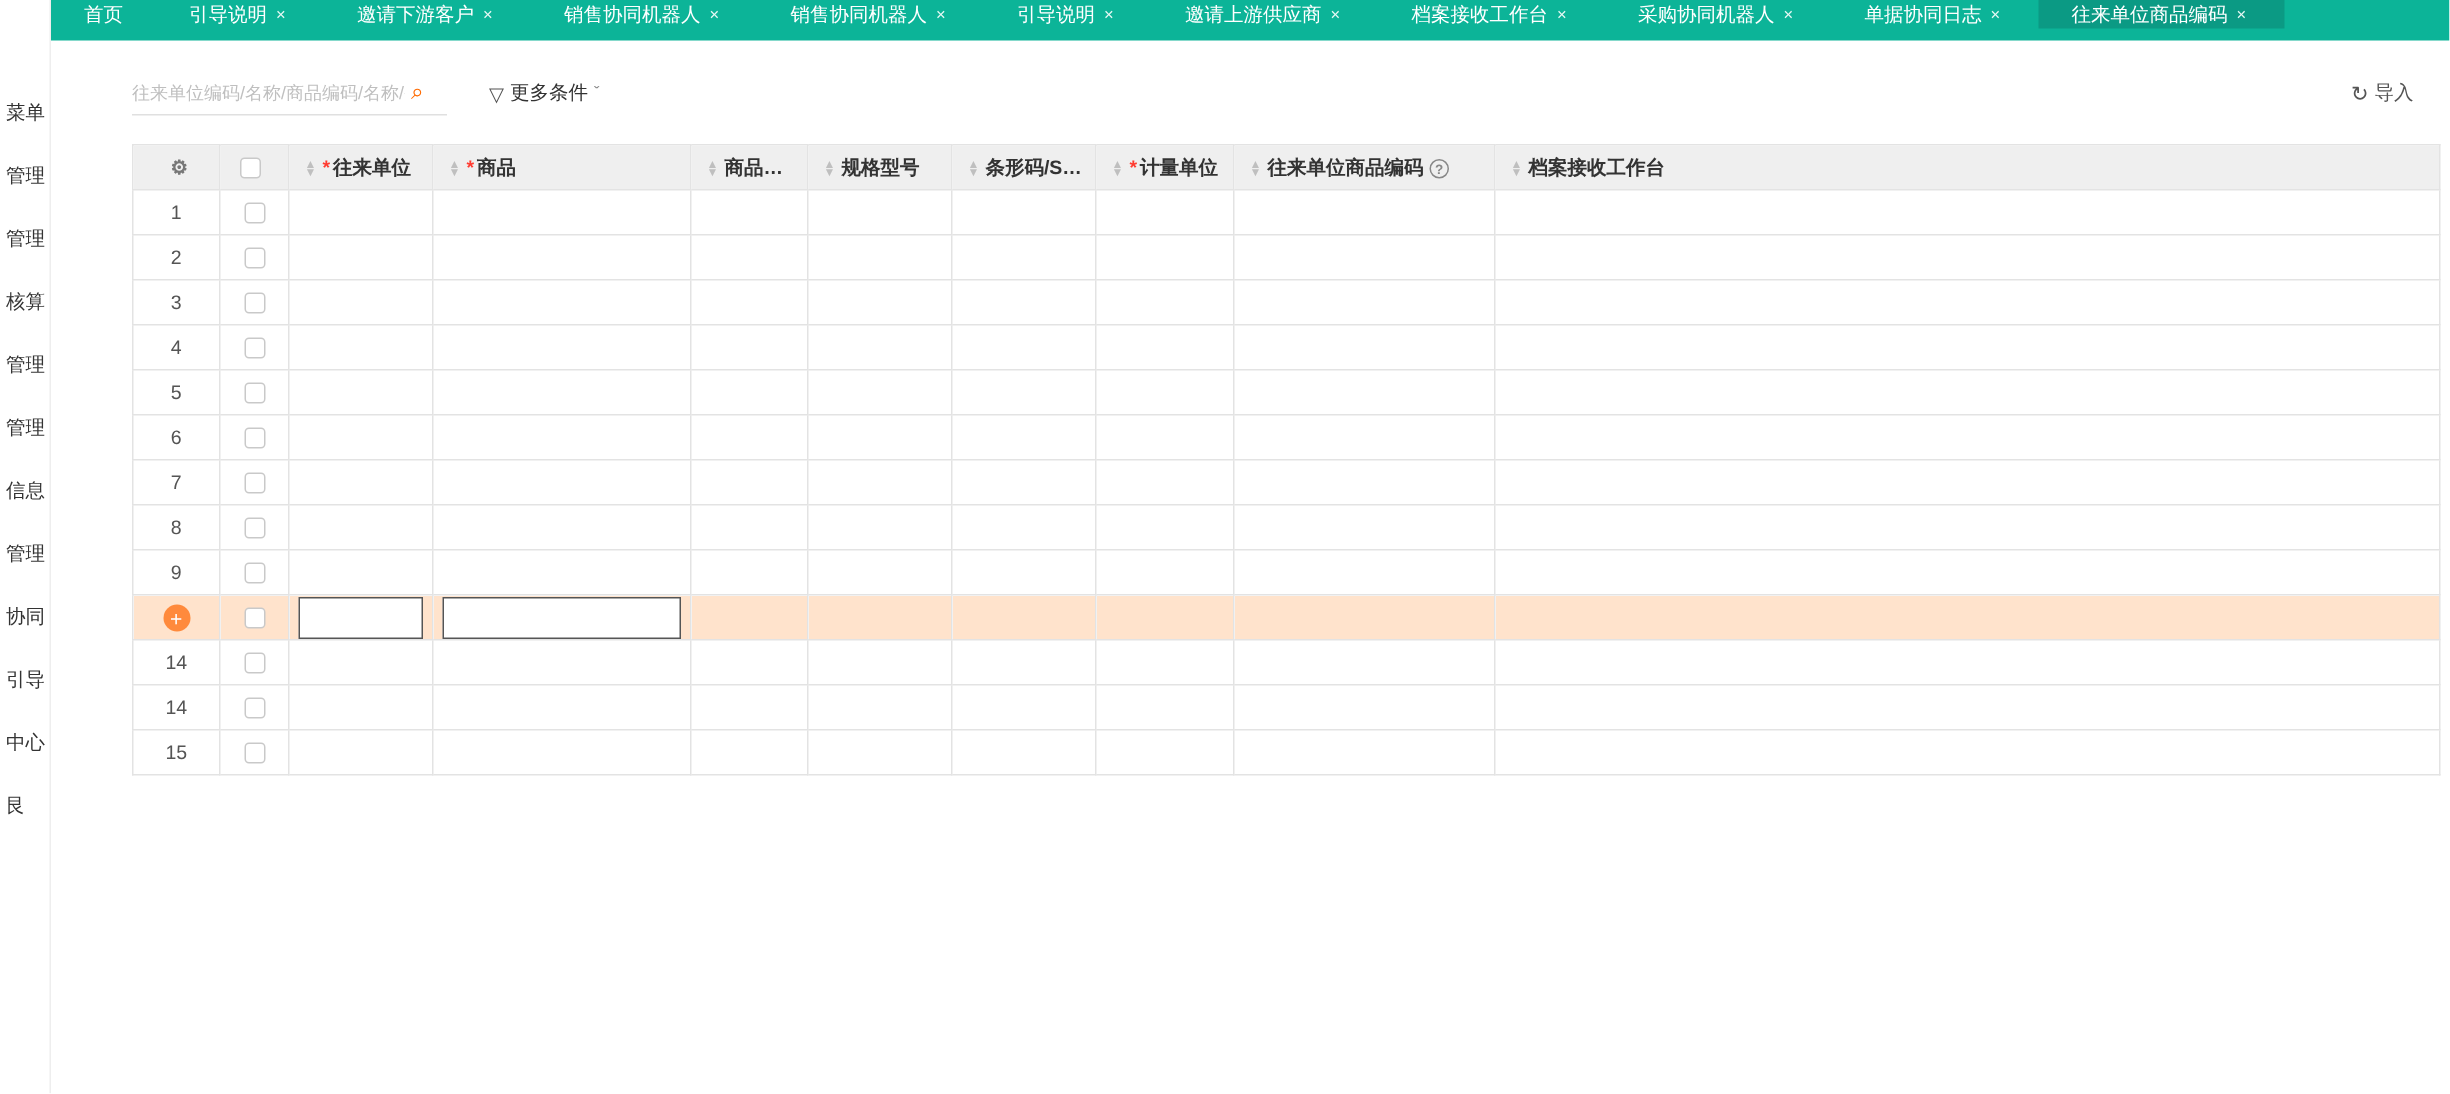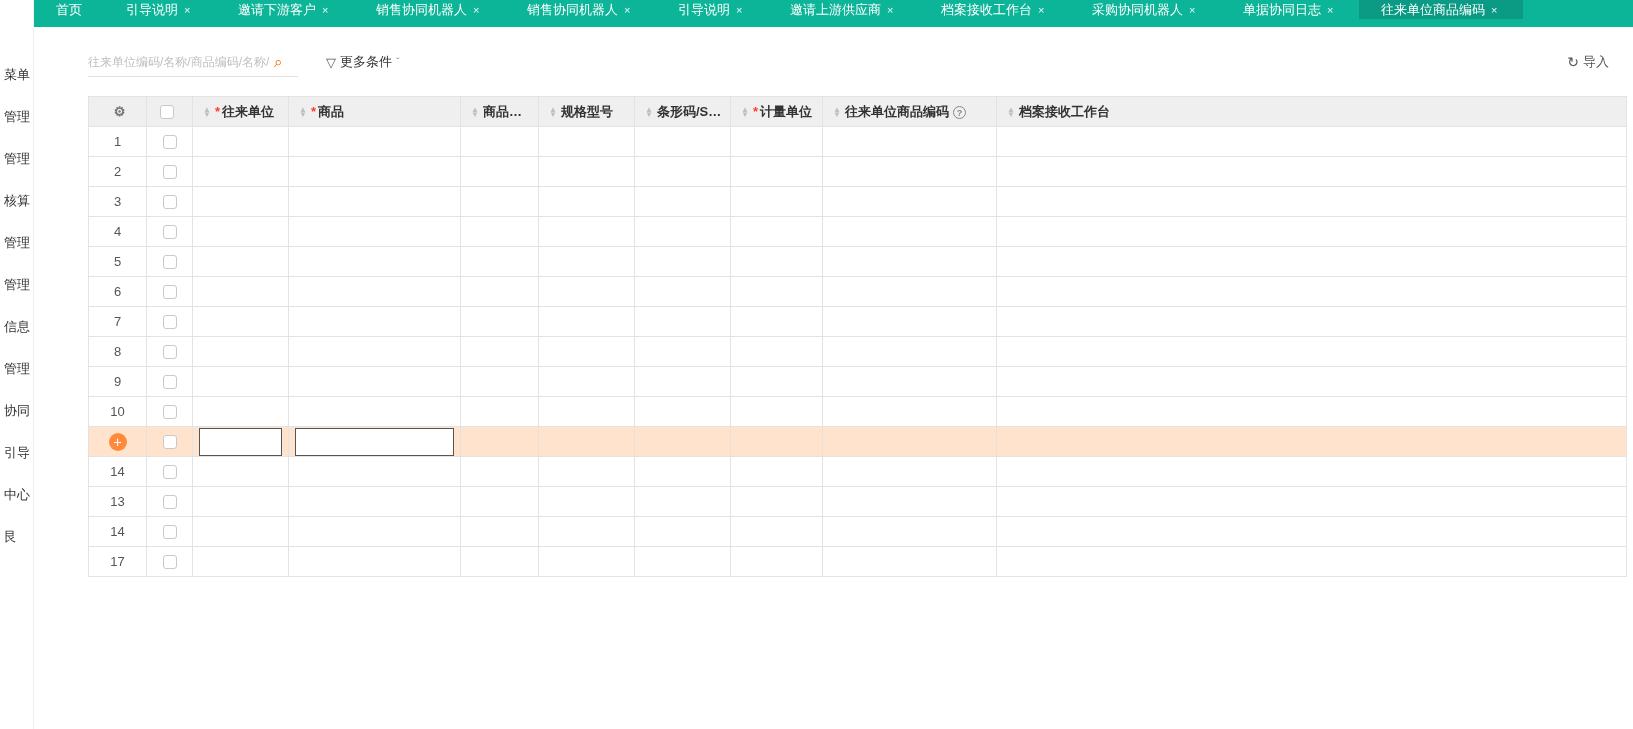--- a/index.html
+++ b/index.html
@@ -354,32 +354,20 @@
               <td class="chk"><span class="cb"></span></td>
               <td></td>
               <td></td>
               <td></td>
               <td></td>
               <td></td>
               <td></td>
               <td></td>
               <td></td>
             </tr>
-            <tr>
-              <td class="rownum">10</td>
-              <td class="chk"><span class="cb"></span></td>
-              <td></td>
-              <td></td>
-              <td></td>
-              <td></td>
-              <td></td>
-              <td></td>
-              <td></td>
-              <td></td>
-            </tr>
             <tr class="highlight">
               <td class="rownum"><span class="add-btn">+</span></td>
               <td class="chk"><span class="cb"></span></td>
               <td class="highlight-input"><input class="cell-input" style=""></td>
               <td class="highlight-input"><input class="cell-input" style=""></td>
               <td></td>
               <td></td>
               <td></td>
               <td></td>
               <td></td>
@@ -391,45 +379,33 @@
               <td></td>
               <td></td>
               <td></td>
               <td></td>
               <td></td>
               <td></td>
               <td></td>
               <td></td>
             </tr>
             <tr>
-              <td class="rownum">13</td>
-              <td class="chk"><span class="cb"></span></td>
-              <td></td>
-              <td></td>
-              <td></td>
-              <td></td>
-              <td></td>
-              <td></td>
-              <td></td>
-              <td></td>
-            </tr>
-            <tr>
               <td class="rownum">14</td>
               <td class="chk"><span class="cb"></span></td>
               <td></td>
               <td></td>
               <td></td>
               <td></td>
               <td></td>
               <td></td>
               <td></td>
               <td></td>
             </tr>
             <tr>
-              <td class="rownum">17</td>
+              <td class="rownum">15</td>
               <td class="chk"><span class="cb"></span></td>
               <td></td>
               <td></td>
               <td></td>
               <td></td>
               <td></td>
               <td></td>
               <td></td>
               <td></td>
             </tr>

